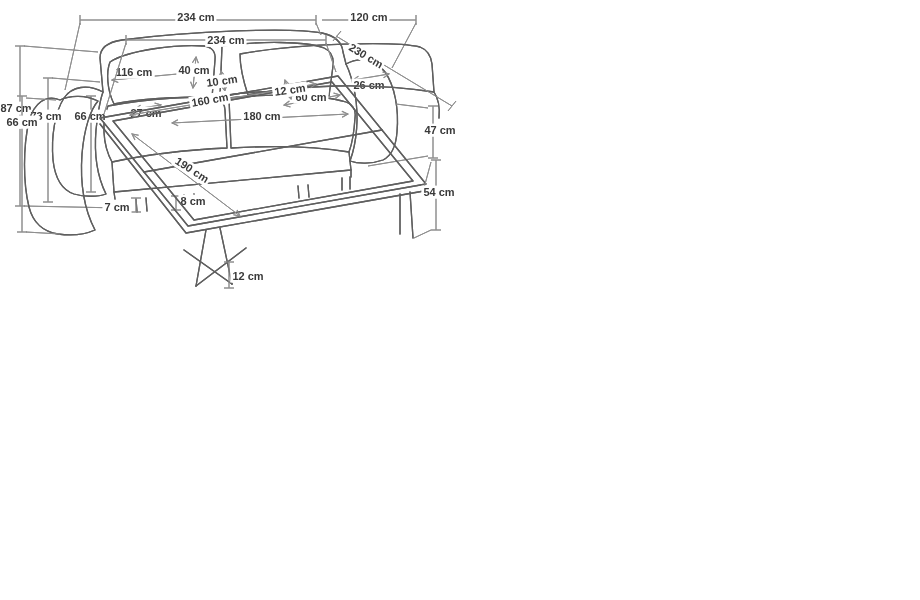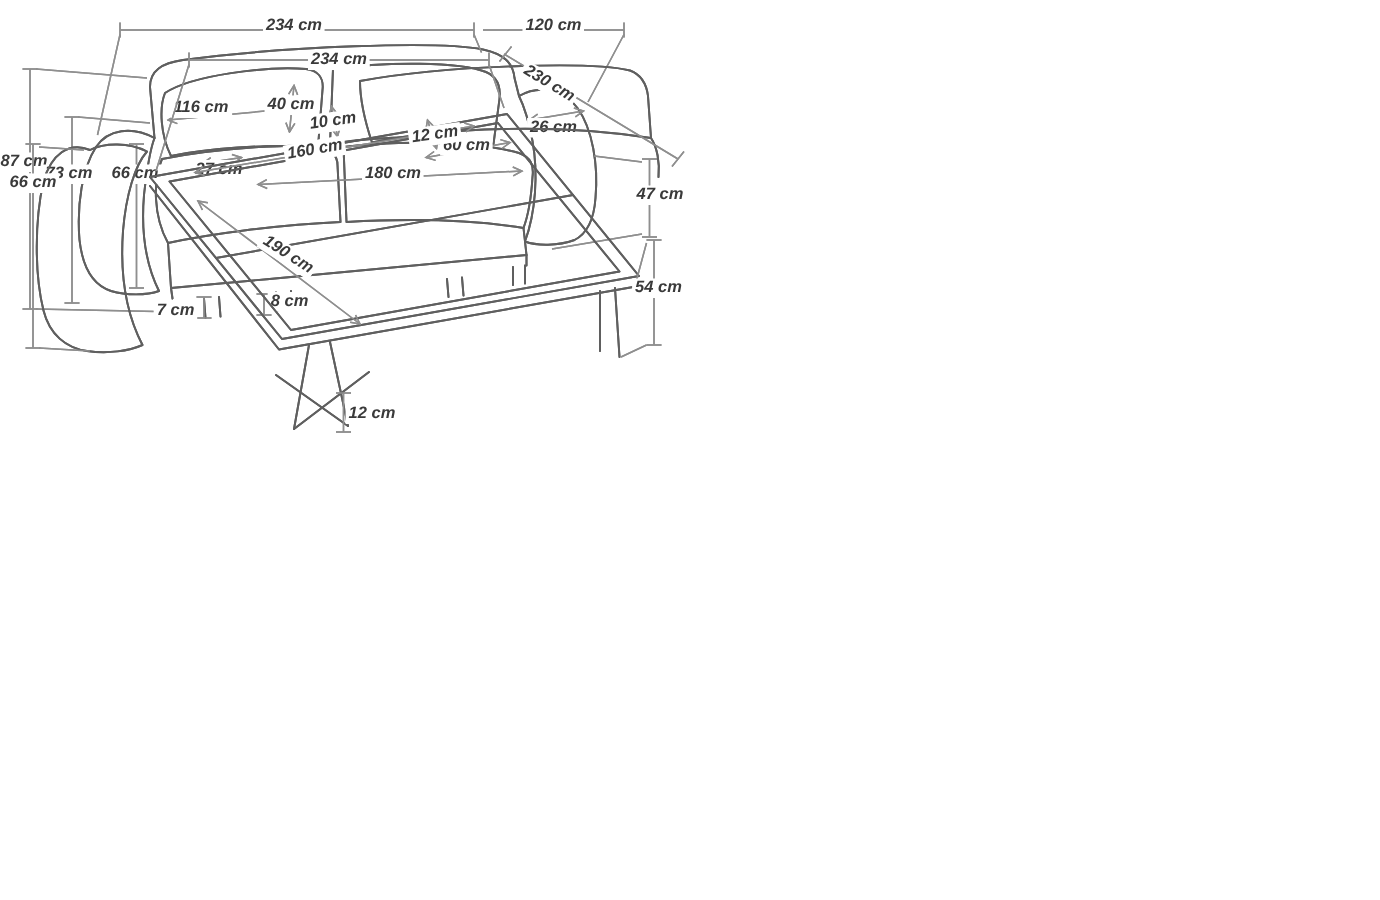--- a/index.html
+++ b/index.html
@@ -1,19 +1,19 @@
 <!DOCTYPE html>
 <html><head>
 <meta charset="utf-8">
 <style>
   * { margin:0; padding:0; box-sizing:border-box; }
   html,body { width:920px; height:600px; background:#ffffff; overflow:hidden;
     font-family:"Liberation Sans", sans-serif; }
   .stage { position:relative; width:920px; height:600px; background:#fff; }
-  .panel { position:absolute; width:460px; height:300px;font-style:italic; }
+  .panel { position:absolute; width:460px; height:300px; }
   .panel.tl { left:0;   top:0; }
   .panel.tr { left:460; top:0; }
   .panel.bl { left:0;   top:300; }
   .panel.br { left:460; top:300; }
   .art { position:absolute; left:0; top:0; width:460px; height:300px; }
   .dim { position:absolute; font-size:11px; font-weight:700; color:#3a3a3a;
          background:#ffffff; padding:0 2px; line-height:1.15; white-space:nowrap;
          transform:translate(-50%,-50%) rotate(var(--r,0deg)); }
   .defs-holder { position:absolute; width:0; height:0; overflow:hidden; }
 </style>

